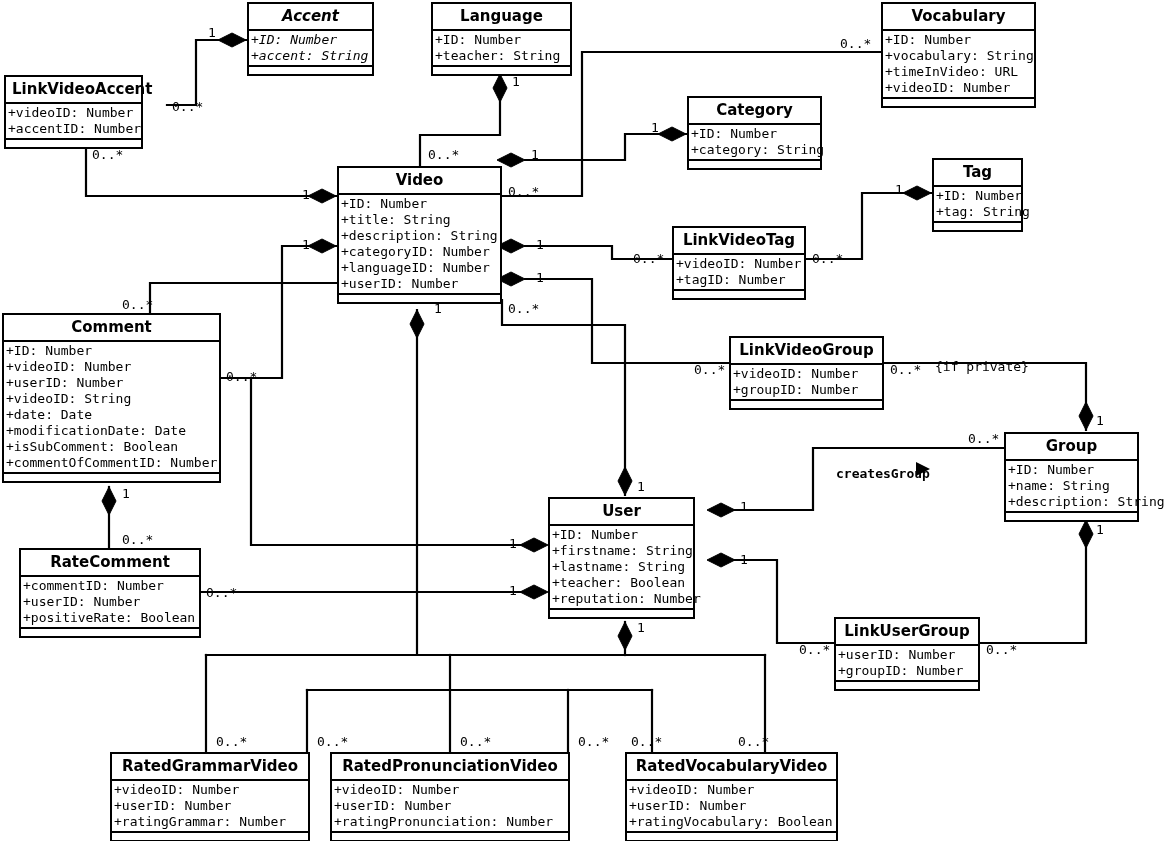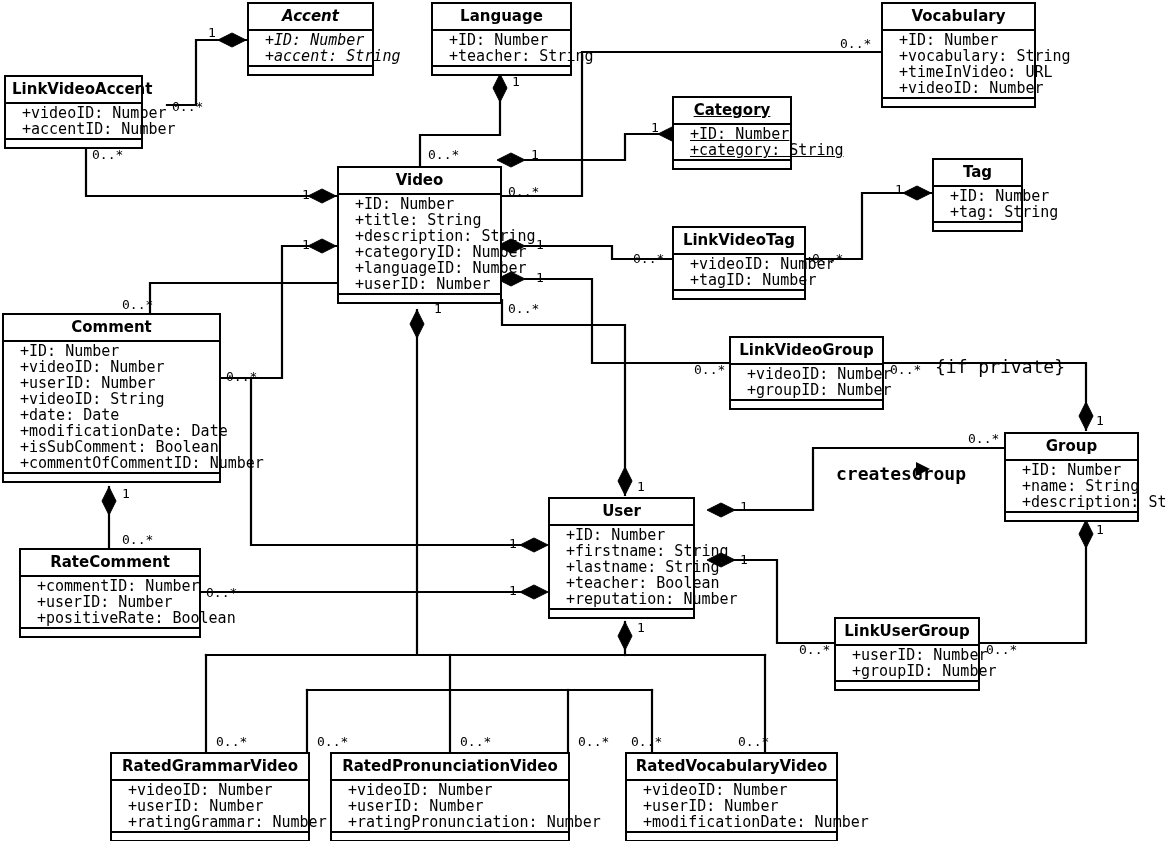--- a/index.html
+++ b/index.html
@@ -8,30 +8,30 @@
   svg.links{position:absolute;left:0;top:0;width:1167px;height:841px;pointer-events:none;}
   .cls{position:absolute;box-sizing:border-box;background:#fff;border:2px solid #000;}
   .cls .cls-name{
     font-family:"DejaVu Sans",sans-serif;
     font-weight:bold;font-size:15px;text-align:center;
     padding:3px 6px 4px 6px;border-bottom:2px solid #000;white-space:nowrap;
     line-height:18px;
   }
   .cls .cls-attrs{border-bottom:2px solid #000;padding:1px 0 1px 0;}
   .cls .attr{
-    font-family:"DejaVu Sans Mono",monospace;font-size:15px;line-height:16px;
-    white-space:nowrap;padding-left:16px;
+    font-family:"DejaVu Sans Mono",monospace;font-size:13px;line-height:16px;
+    white-space:nowrap;padding-left:2px;
   }
   .cls .cls-ops{height:7px;}
   .mult{
     position:absolute;font-family:"DejaVu Sans Mono",monospace;font-size:13px;
     line-height:13px;color:#000;white-space:nowrap;
   }
   .note{
-    position:absolute;font-family:"DejaVu Sans Mono",monospace;font-size:18px;
+    position:absolute;font-family:"DejaVu Sans Mono",monospace;font-size:13px;
     line-height:13px;color:#000;white-space:nowrap;
   }
 </style>
 </head>
 <body>
 
 <div id="canvas">
 
   <svg class="links" viewBox="0 0 1167 841" xmlns="http://www.w3.org/2000/svg">
     <g fill="none" stroke="#000" stroke-width="2.2" stroke-linecap="square">
@@ -162,21 +162,21 @@
     <div class="cls-ops"></div>
   </div>
   <div class="cls" style="left: 4px; top: 75px; width: 139px;">
     <div class="cls-name">LinkVideoAccent</div>
     <div class="cls-attrs">
         <div class="attr">+videoID: Number</div>
         <div class="attr">+accentID: Number</div>
       </div>
     <div class="cls-ops"></div>
   </div>
-  <div class="cls" style="left: 672px; top: 96px; width: 120px; text-decoration: underline;">
+  <div class="cls" style="left: 687px; top: 96px; width: 135px;">
     <div class="cls-name">Category</div>
     <div class="cls-attrs">
         <div class="attr">+ID: Number</div>
         <div class="attr">+category: String</div>
       </div>
     <div class="cls-ops"></div>
   </div>
   <div class="cls" style="left: 337px; top: 166px; width: 165px;">
     <div class="cls-name">Video</div>
     <div class="cls-attrs">
@@ -280,21 +280,21 @@
         <div class="attr">+userID: Number</div>
         <div class="attr">+ratingPronunciation: Number</div>
       </div>
     <div class="cls-ops"></div>
   </div>
   <div class="cls" style="left: 625px; top: 752px; width: 213px;">
     <div class="cls-name">RatedVocabularyVideo</div>
     <div class="cls-attrs">
         <div class="attr">+videoID: Number</div>
         <div class="attr">+userID: Number</div>
-        <div class="attr">+modificationDate: Number</div>
+        <div class="attr">+ratingVocabulary: Boolean</div>
       </div>
     <div class="cls-ops"></div>
   </div>
 
   <div id="mult-layer">
       <div class="mult" style="left: 208px; top: 26px;">1</div>
       <div class="mult" style="left: 172px; top: 100px;">0..*</div>
       <div class="mult" style="left: 92px; top: 148px;">0..*</div>
       <div class="mult" style="left: 512px; top: 75px;">1</div>
       <div class="mult" style="left: 428px; top: 148px;">0..*</div>

